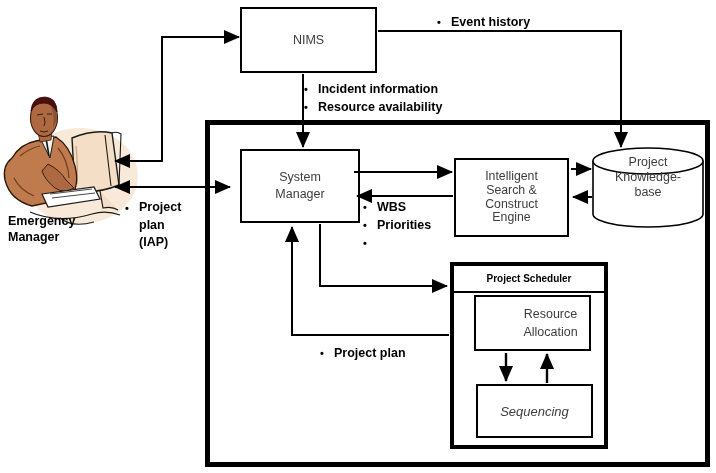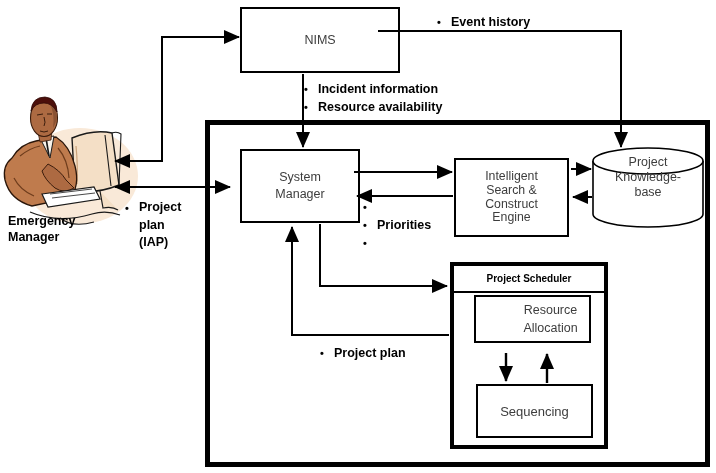--- a/index.html
+++ b/index.html
@@ -4,25 +4,25 @@
 <style>
   * { margin:0; padding:0; box-sizing:border-box; }
   body { background:#ffffff; font-family:"Liberation Sans", sans-serif; }
   .canvas { position:relative; width:716px; height:473px; background:#ffffff; overflow:hidden; }
 
   .box { position:absolute; background:#ffffff; border:2px solid #000; display:flex; align-items:center; justify-content:center; text-align:center; color:#3d3d3d; font-size:12.5px; z-index:2; }
   .outer-frame { position:absolute; left:205px; top:120px; width:505px; height:347px; border:5px solid #000; background:transparent; z-index:1; }
   .scheduler { position:absolute; left:450px; top:262px; width:158px; height:187px; border:4px solid #000; background:#fff; z-index:2; }
   .scheduler-title { height:27px; border-bottom:2px solid #000; display:flex; align-items:center; justify-content:center; font-weight:700; font-size:10px; color:#000; }
 
-  .nims       { left:240px; top:7px;   width:160px; height:66px; }
+  .nims       { left:240px; top:7px;   width:137px; height:66px; }
   .sysmgr     { left:240px; top:149px; width:120px; height:74px; line-height:17px; }
   .isce       { left:454px; top:146px; width:115px; height:79px; font-size:12.3px; line-height:13.8px;margin-top:12px; }
-  .ra         { left:474px; top:295px; width:117px; height:48px; line-height:18px; z-index:3;padding-left:36px; }
-  .seq        { left:476px; top:384px; width:117px; height:54px; font-size:13px; z-index:3; }
+  .ra         { left:474px; top:295px; width:117px; height:56px; line-height:18px; z-index:3;padding-left:36px; }
+  .seq        { left:476px; top:384px; width:117px; height:54px; font-size:13px; z-index:3;font-style:italic; }
 
   .kb-text { position:absolute; left:594px; top:155px; width:108px; text-align:center; color:#3d3d3d; font-size:12.5px; line-height:15px; z-index:6; }
 
   .ann { position:absolute; color:#000; font-weight:700; font-size:12.5px; z-index:4; }
   .ann-item { display:flex; align-items:flex-start; line-height:18px; }
   .bullet { width:14px; flex:0 0 14px; font-size:11px; line-height:18px; }
   .ann .wrap { width:76px; }
   .iap-lines div { line-height:17.5px; }
 
   .caption { position:absolute; left:8px; top:213px; font-weight:700; font-size:12.5px; line-height:16px; color:#000; z-index:4; }
@@ -103,20 +103,21 @@
         <div>Project</div>
         <div>plan</div>
         <div>(IAP)</div>
       </div>
     </div>
   </div>
 
   <div class="ann" style="left:363px; top:198px;">
     <div class="ann-item">
       <span class="bullet">•</span>
+      <span class="wrap">WBS</span>
     </div>
     <div class="ann-item">
       <span class="bullet">•</span>
       <span class="wrap">Priorities</span>
     </div>
     <div class="ann-item">
       <span class="bullet">•</span>
     </div>
   </div>
 

